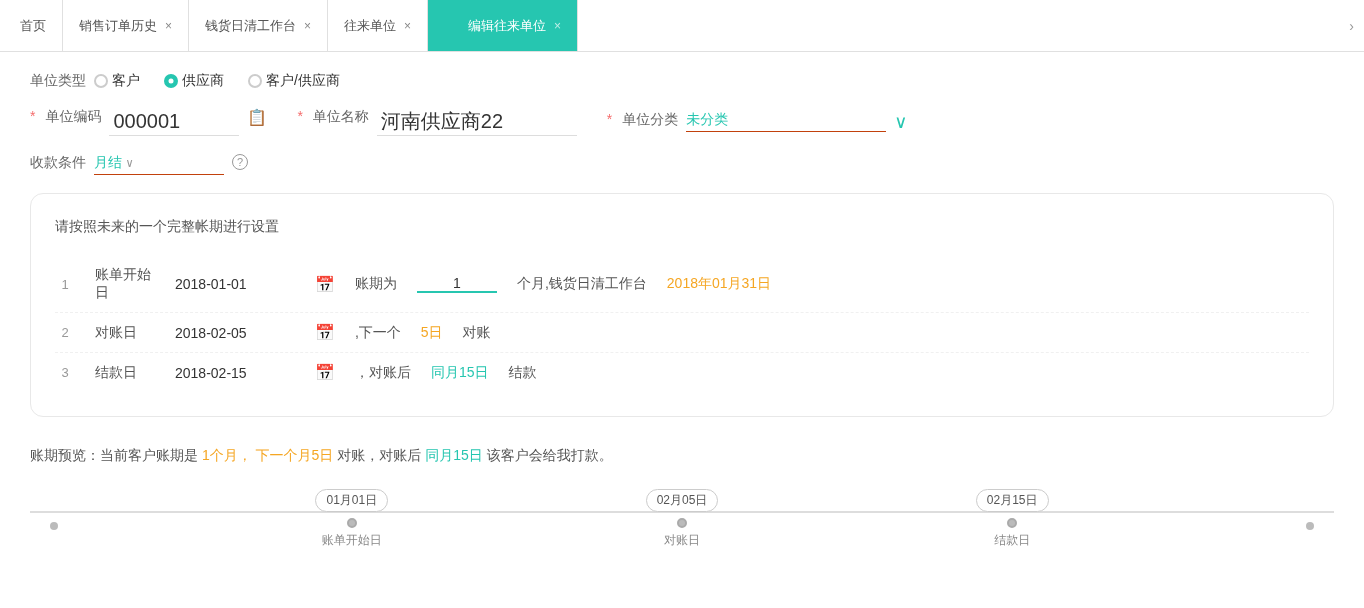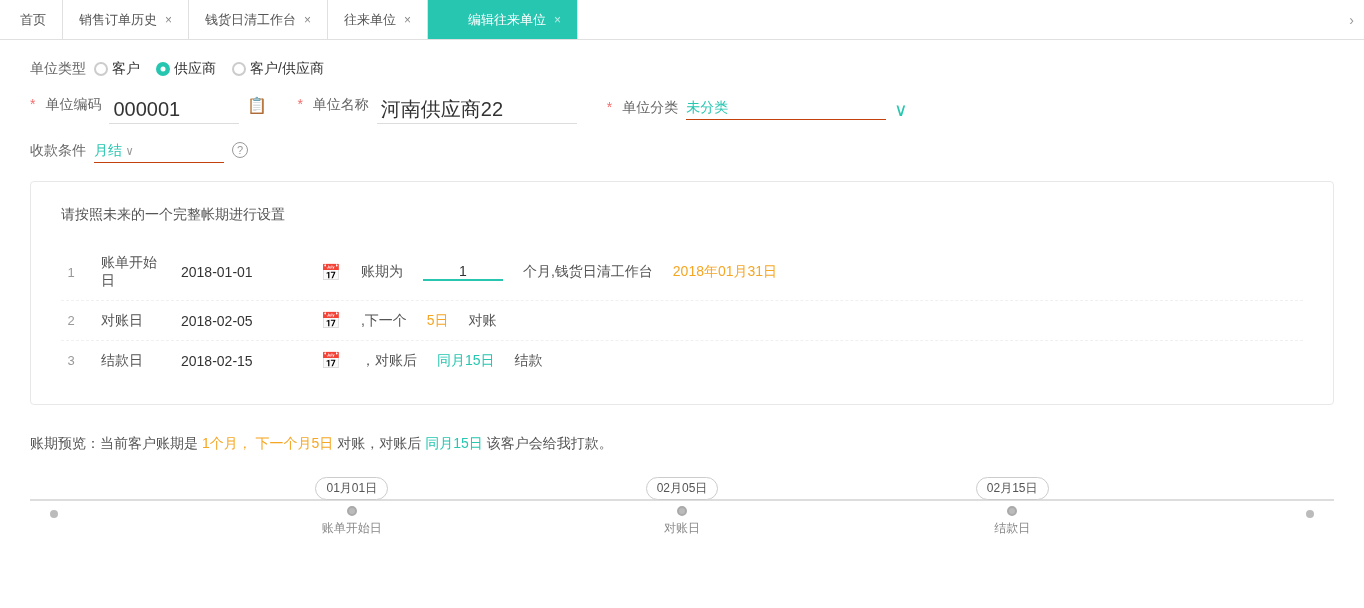--- a/index.html
+++ b/index.html
@@ -4,21 +4,21 @@
   <style>
     * { box-sizing: border-box; margin: 0; padding: 0; }
     body { font-family: "Microsoft YaHei", "PingFang SC", Arial, sans-serif; font-size: 14px; color: #333; background: #f5f5f5; }
 
     
     .tab-bar {
       display: flex;
       align-items: stretch;
       background: #fff;
       border-bottom: 1px solid #e0e0e0;
-      height: 40px;
+      height: 52px;
     }
     .tab-item {
       display: flex;
       align-items: center;
       padding: 0 16px;
       cursor: pointer;
       border-right: 1px solid #e0e0e0;
       font-size: 13px;
       color: #555;
       white-space: nowrap;
@@ -68,21 +68,21 @@
       color: #666;
       white-space: nowrap;
     }
     .required-star {
       color: #f56c6c;
       margin-right: 2px;
     }
     .radio-group {
       display: flex;
       align-items: center;
-      gap: 16px;
+      gap: 24px;
     }
     .radio-item {
       display: flex;
       align-items: center;
       gap: 4px;
       cursor: pointer;
     }
     .radio-circle {
       width: 14px;
       height: 14px;
@@ -154,22 +154,22 @@
       display: inline-flex;
       align-items: center;
       justify-content: center;
       font-size: 11px;
       cursor: pointer;
     }
 
     
     .period-box {
       border: 1px solid #e8e8e8;
-      border-radius: 4px;
-      padding: 24px 30px;
+      border-radius: 13px;
+      padding: 24px 24px;
       margin-bottom: 20px;
     }
     .period-title {
       color: #555;
       font-size: 14px;
       margin-bottom: 20px;
     }
     .period-row {
       display: flex;
       align-items: center;

